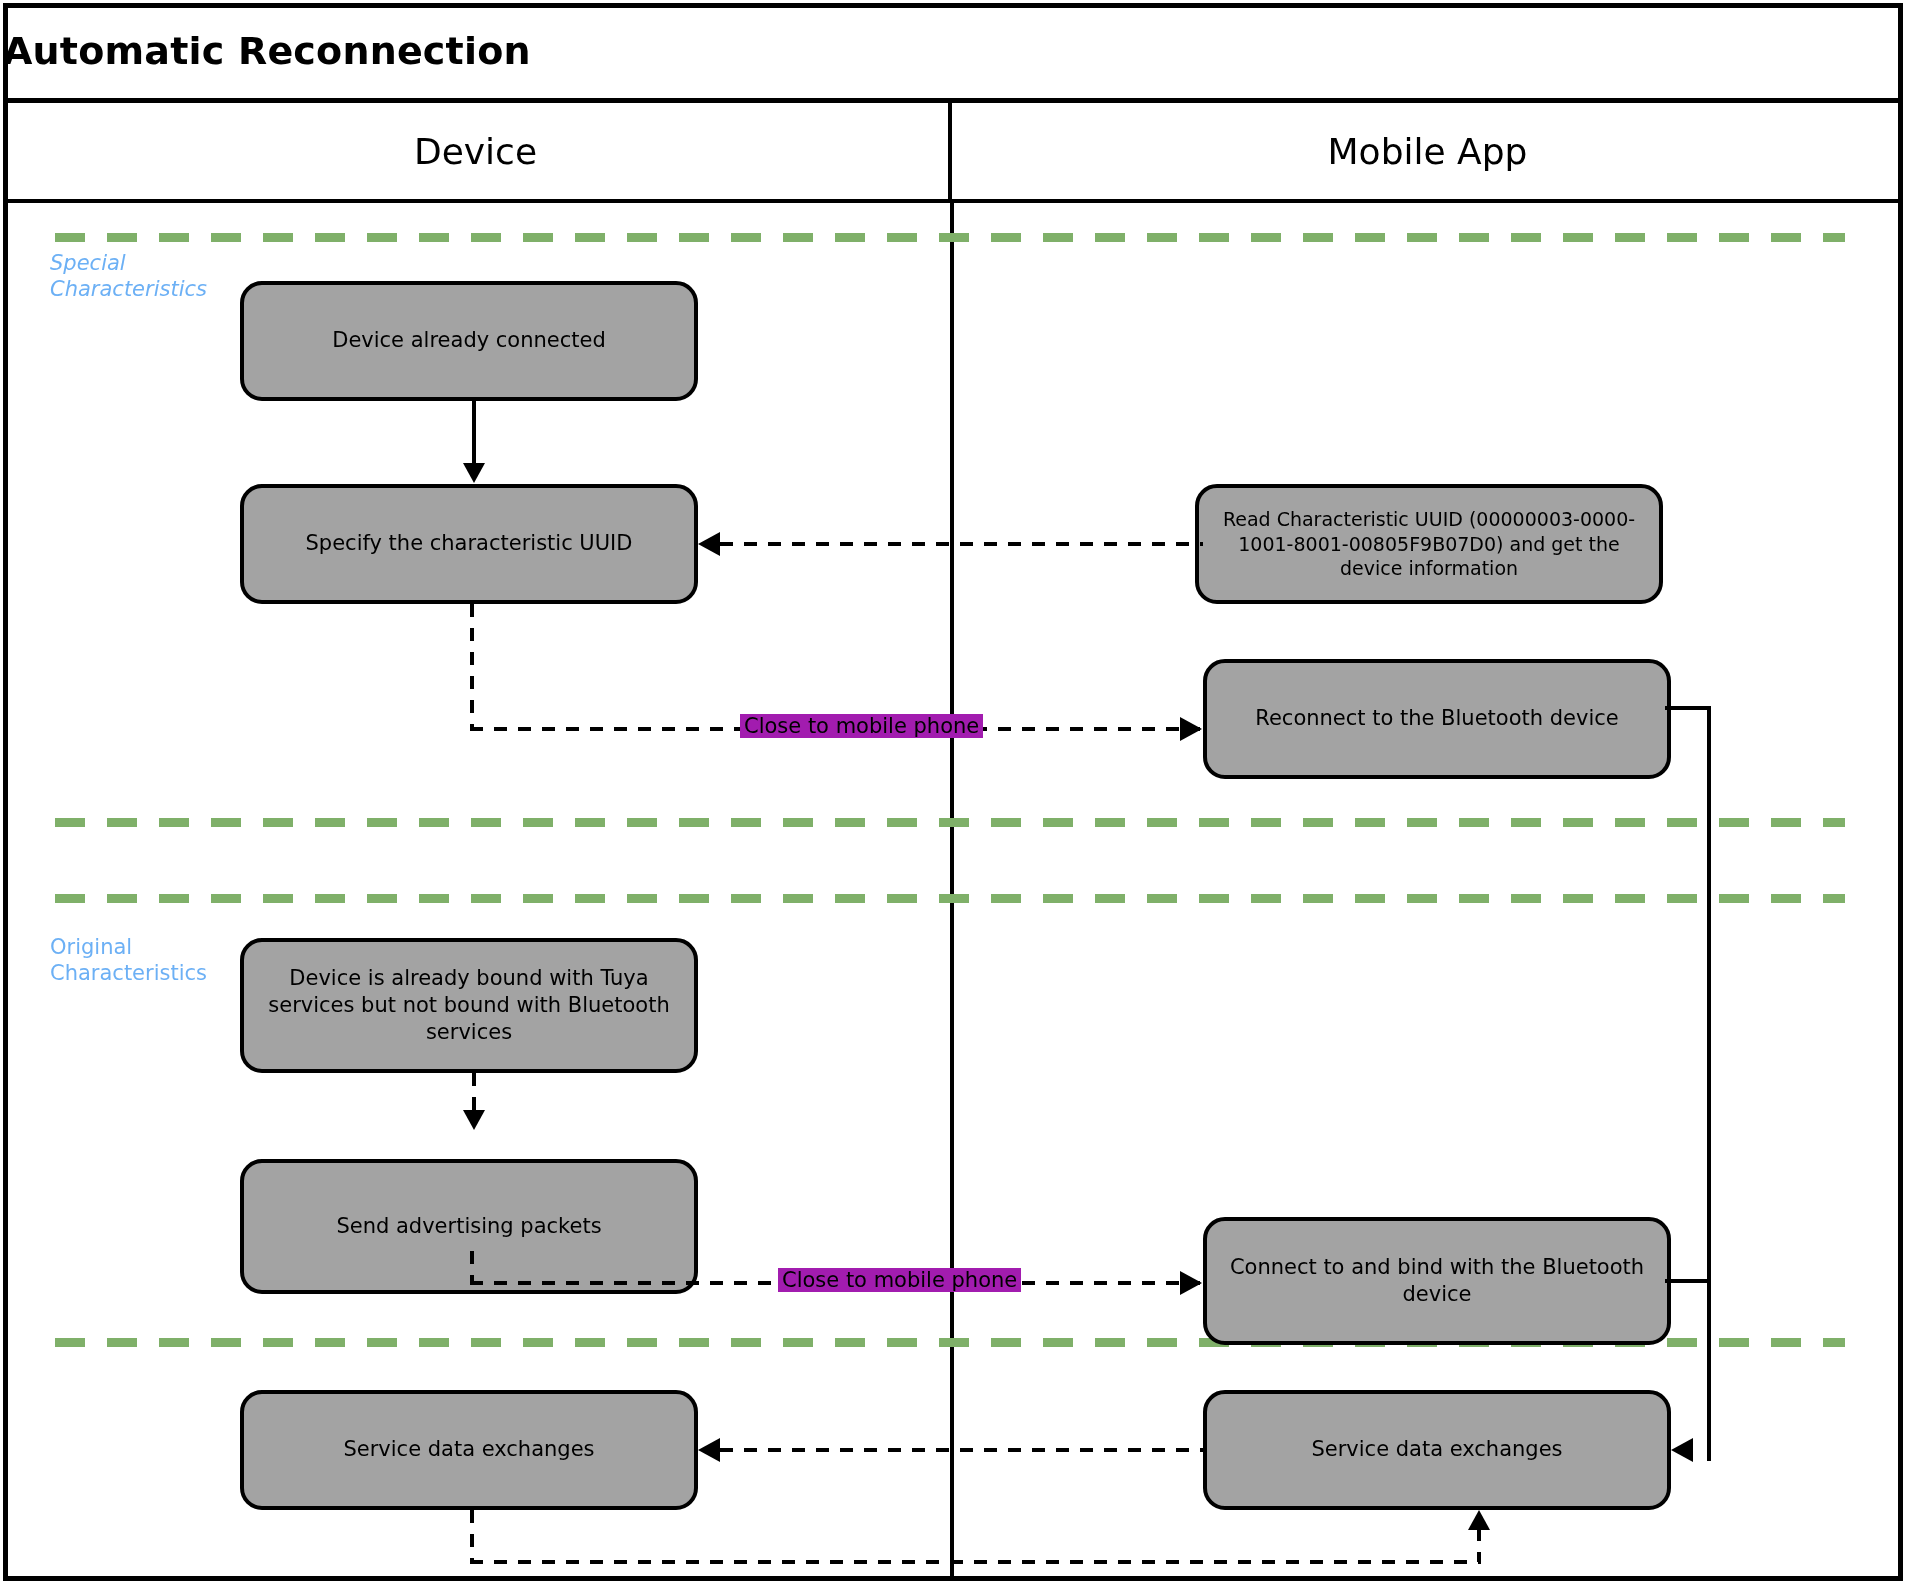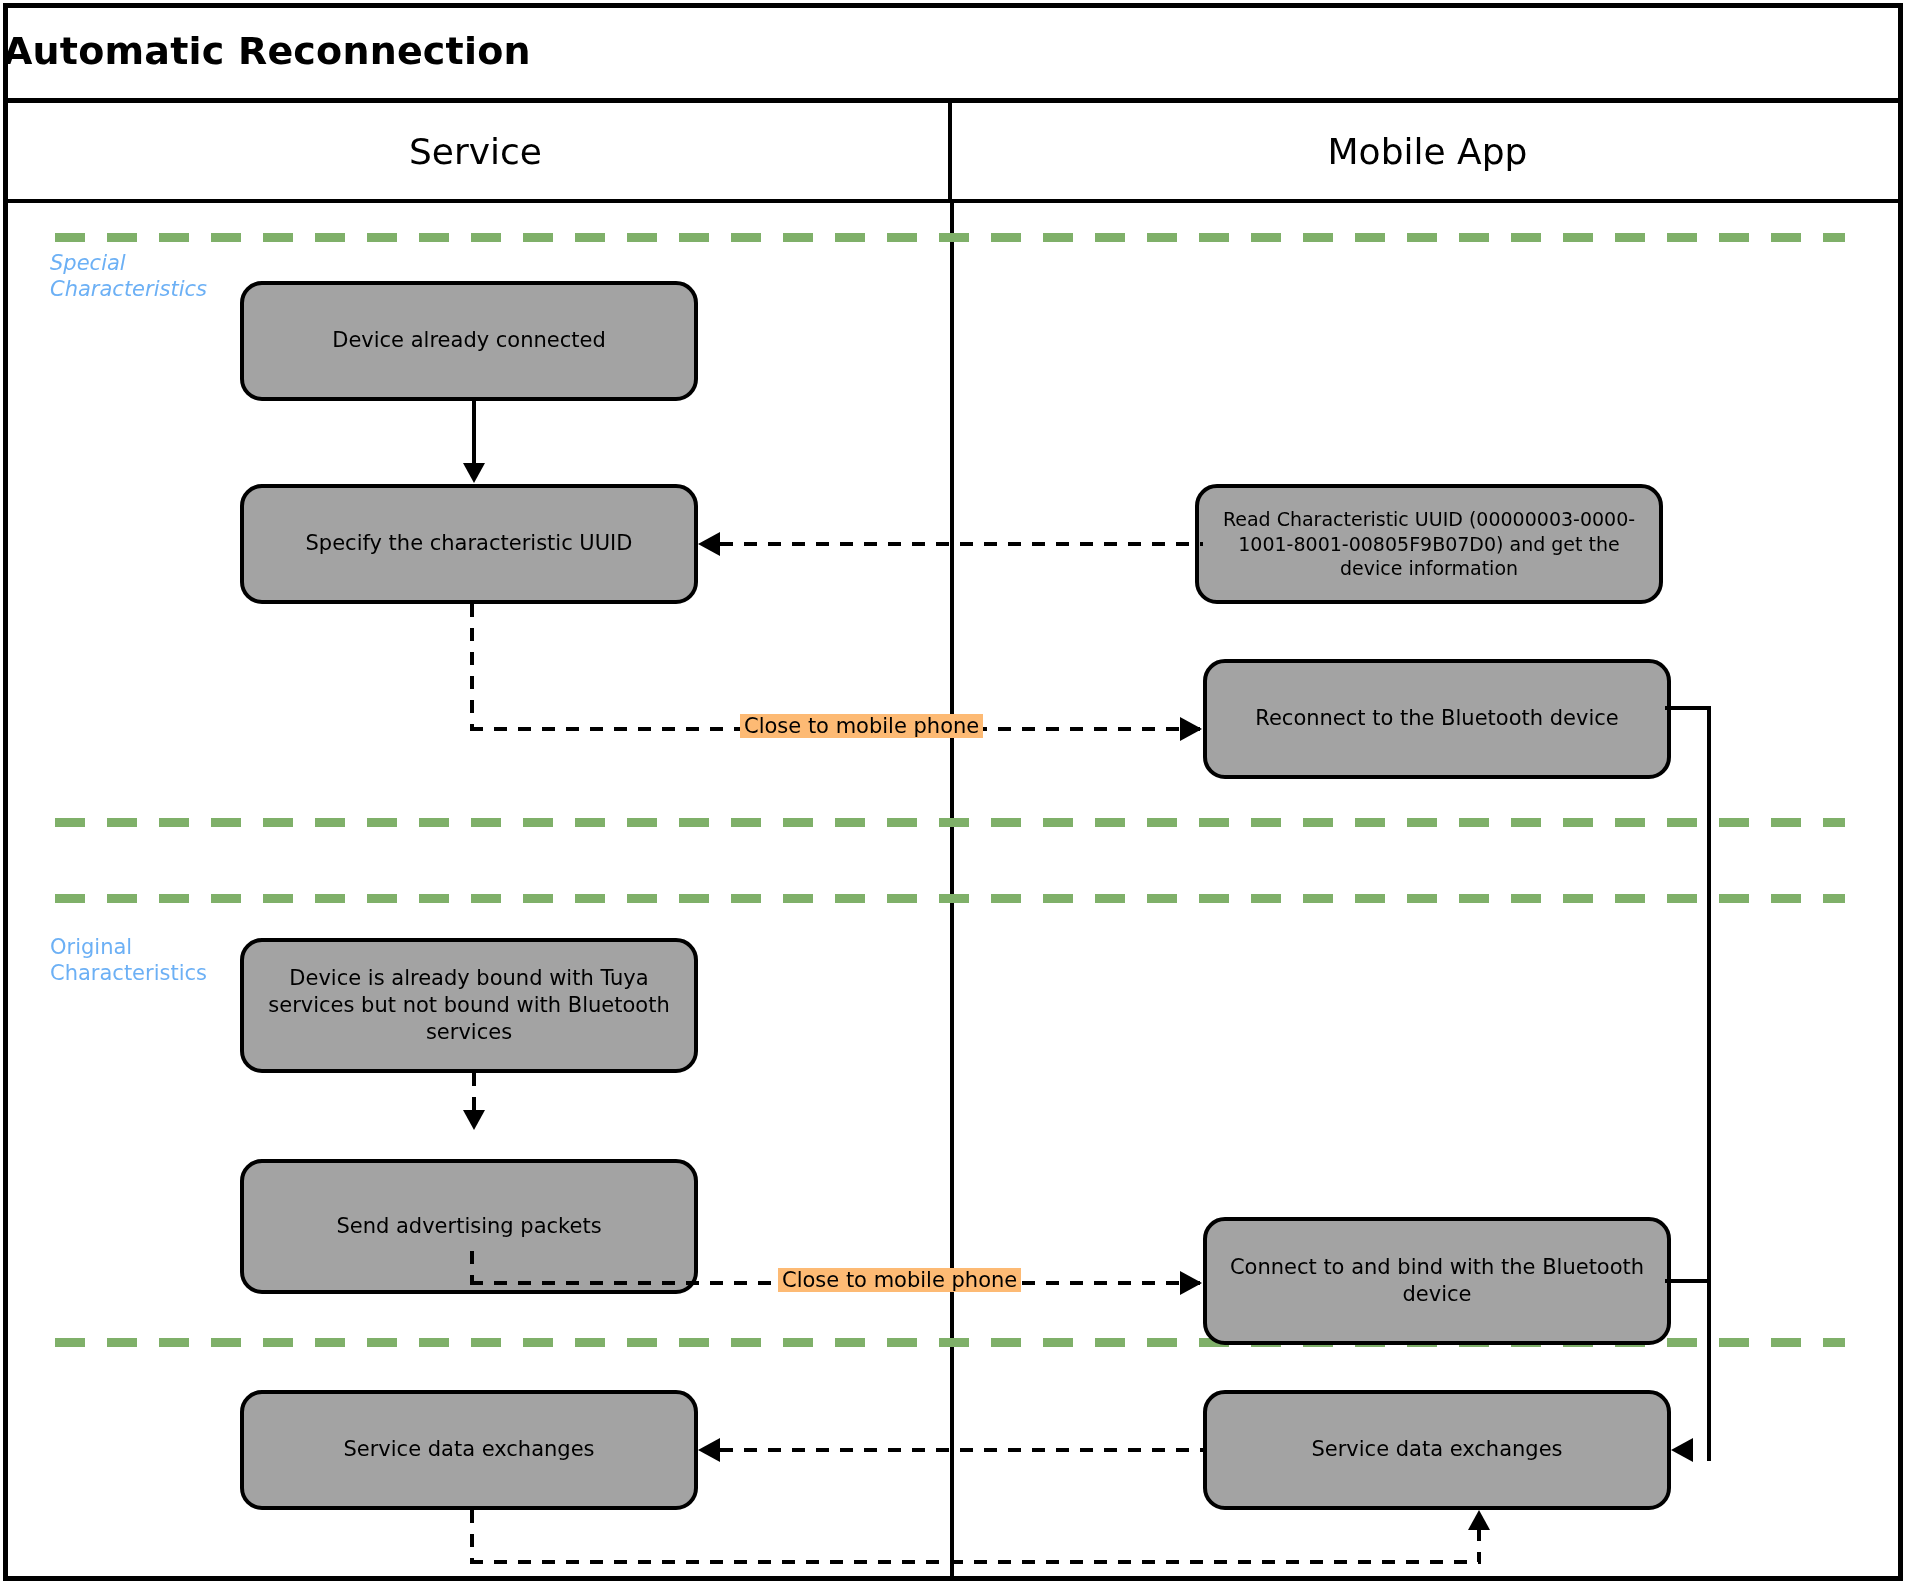--- a/index.html
+++ b/index.html
@@ -58,36 +58,36 @@
   .arrow-r{position:absolute;width:0;height:0;
            border-top:12px solid transparent;border-bottom:12px solid transparent;
            border-left:22px solid #000;}
   .arrow-l{position:absolute;width:0;height:0;
            border-top:12px solid transparent;border-bottom:12px solid transparent;
            border-right:22px solid #000;}
   .arrow-u{position:absolute;width:0;height:0;
            border-left:11px solid transparent;border-right:11px solid transparent;
            border-bottom:20px solid #000;}
 
-  .edge-label{position:absolute;background:#fdba74;color:#000;font-size:21px;
+  .edge-label{position:absolute;background:#a21caf;color:#000;font-size:21px;
               padding:0 4px;white-space:nowrap;}
 </style>
 </head>
 <body>
 
 <div id="root">
 
   <div class="frame"></div>
 
   <div class="title-bar">
     <span>Automatic Reconnection</span>
   </div>
 
   <div class="lane-head left">
-    <span>Service</span>
+    <span>Device</span>
   </div>
   <div class="lane-head right">
     <span>Mobile App</span>
   </div>
   <div class="lane-divider"></div>
 
   <div class="green-sep" style="left:55px;top:233px;width:1790px;"></div>
   <div class="green-sep" style="left:55px;top:818px;width:1790px;"></div>
   <div class="green-sep" style="left:55px;top:894px;width:1790px;"></div>
   <div class="green-sep" style="left:55px;top:1338px;width:1790px;"></div>

